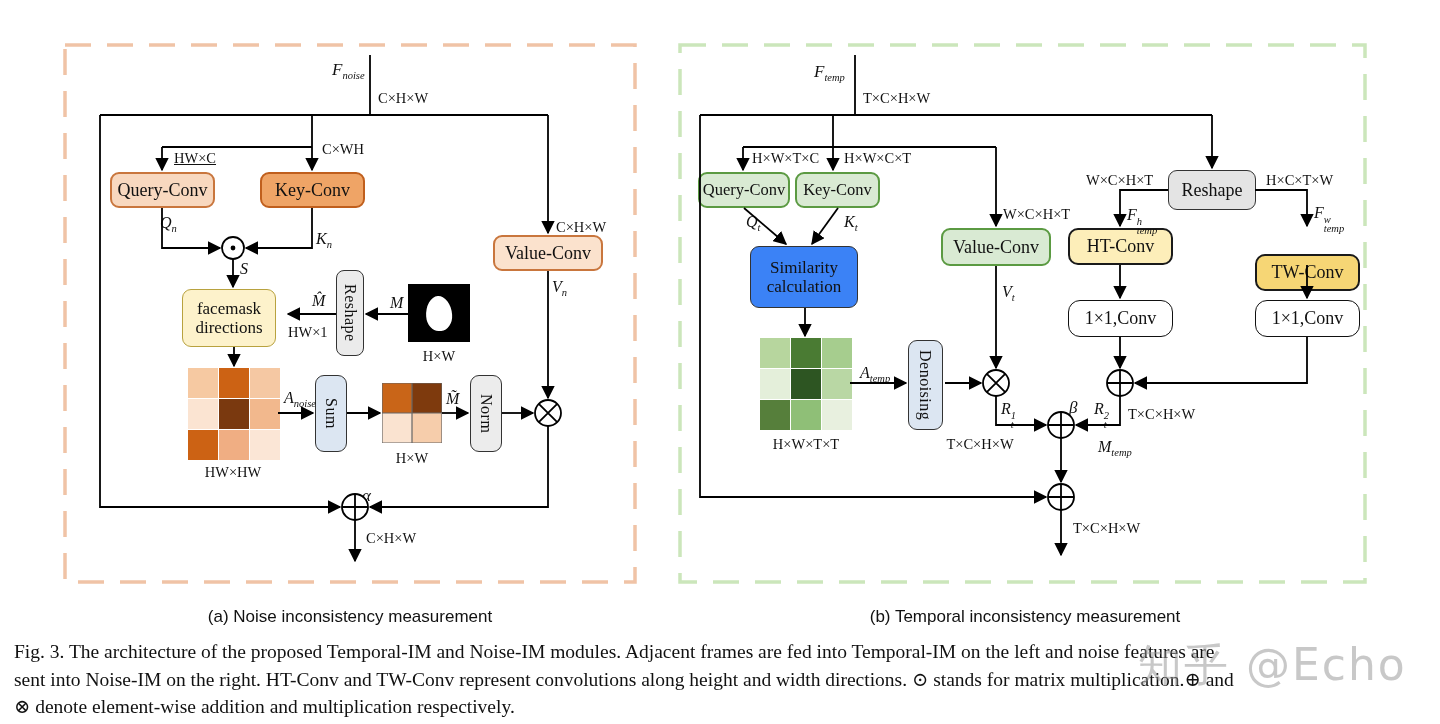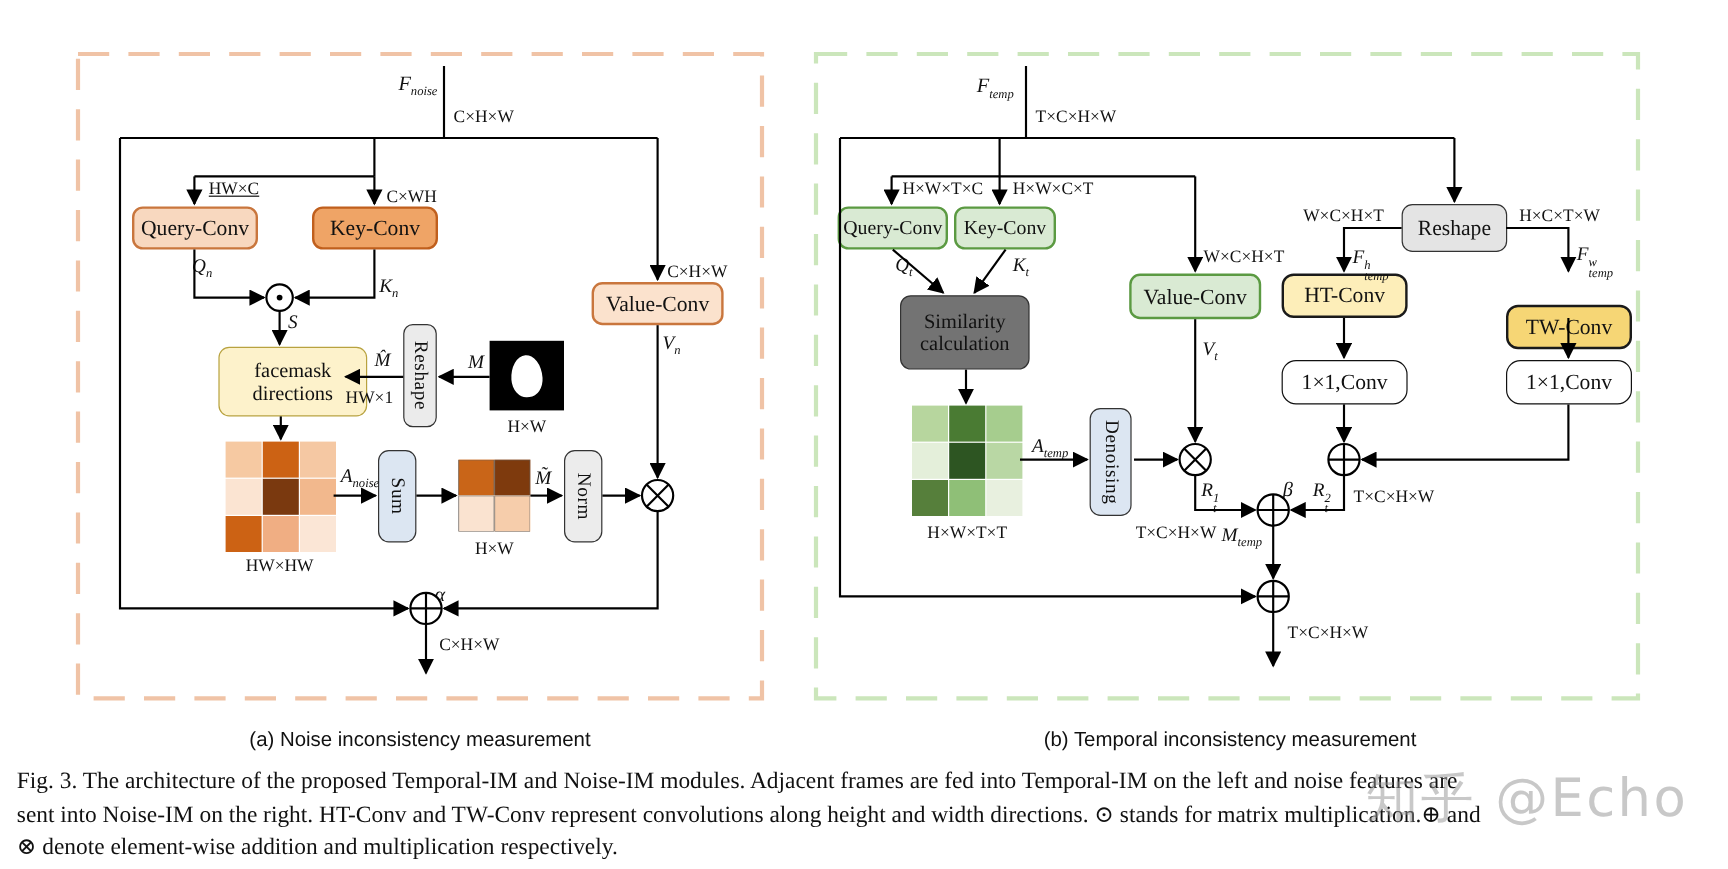--- a/index.html
+++ b/index.html
@@ -40,21 +40,21 @@
     </div>
 
   <div class="box" style="left:260px;top:172px;width:105px;height:36px;background:#efa466;border:2px solid #c05f1d;">
     <span>Key-Conv</span>
     </div>
 
   <div class="box" style="left:493px;top:235px;width:110px;height:36px;background:#fbe2cd;border:2px solid #c9763d;">
     <span>Value-Conv</span>
     </div>
 
-  <div class="box" style="left:182px;top:289px;width:124px;height:58px;background:#fdf2cb;border:1.6px solid #b8a23f;font-size:17px;flex-direction:column;">
+  <div class="box" style="left:182px;top:289px;width:94px;height:58px;background:#fdf2cb;border:1.6px solid #b8a23f;font-size:17px;flex-direction:column;">
     <span>facemask</span>
     <span>directions</span>
     </div>
 
   <div class="box vbox" style="left:336px;top:270px;width:28px;height:86px;background:#ebebeb;border-radius:8px;">
     <span>Reshape</span>
     </div>
 
   <div class="maskimg" style="left:408px;top:284px;width:62px;height:58px;">
     <div class="oval"></div>
@@ -84,21 +84,21 @@
       <div style="background: rgb(201, 101, 24);"></div>
       <div style="background: rgb(126, 58, 13);"></div>
       <div style="background: rgb(250, 227, 208);"></div>
       <div style="background: rgb(246, 205, 171);"></div>
     </div>
 
   <div class="math" style="left:332px;top:60px;font-size:17px;text-align:right;">
     <span>F</span><sub>noise</sub></div>
   <div class="dim" style="left:378px;top:90px;">C×H×W</div>
   <div class="dim" style="left:174px;top:150px;text-decoration:underline;">HW×C</div>
-  <div class="dim" style="left:322px;top:156px;font-family:Liberation Serif, serif;">C×WH</div>
+  <div class="dim" style="left:322px;top:141px;font-family:Liberation Serif, serif;">C×WH</div>
   <div class="math" style="left:160px;top:214px;">
     <span>Q</span><sub>n</sub></div>
   <div class="math" style="left:316px;top:214px;margin-top:16px;">
     <span>K</span><sub>n</sub></div>
   <div class="math" style="left:240px;top:260px;">
     <span>S</span></div>
   <div class="math" style="left:312px;top:292px;">
     <span>M̂</span></div>
   <div class="dim" style="left:288px;top:324px;">HW×1</div>
   <div class="math" style="left:390px;top:294px;">
@@ -118,21 +118,21 @@
   <div class="dim" style="left:366px;top:530px;">C×H×W</div>
 
   <div class="box" style="left:698px;top:172px;width:92px;height:36px;background:#d9ead3;border:2px solid #5b9a42;font-size:16.5px;">
     <span>Query-Conv</span>
     </div>
 
   <div class="box" style="left:795px;top:172px;width:85px;height:36px;background:#d9ead3;border:2px solid #5b9a42;font-size:16.5px;">
     <span>Key-Conv</span>
     </div>
 
-  <div class="box" style="left:750px;top:246px;width:108px;height:62px;background:#737373;font-size:17px;flex-direction:column;">
+  <div class="box" style="left:750px;top:246px;width:108px;height:62px;background:#3b82f6;font-size:17px;flex-direction:column;">
     <span>Similarity</span>
     <span>calculation</span>
     </div>
 
   <div class="box" style="left:941px;top:228px;width:110px;height:38px;background:#d9ead3;border:2px solid #5b9a42;">
     <span>Value-Conv</span>
     </div>
 
   <div class="box" style="left:1168px;top:170px;width:88px;height:40px;background:#e4e4e4;">
     <span>Reshape</span>
@@ -204,21 +204,21 @@
         <span>t</span>
       </span></div>
   <div class="math" style="left:1094px;top:400px;">
     <span>R</span><span class="stack">
         <span>2</span>
         <span>t</span>
       </span></div>
   <div class="dim" style="left:1128px;top:406px;">T×C×H×W</div>
   <div class="math" style="left:1069px;top:398px;font-size:17px;">
     <span>β</span></div>
-  <div class="math" style="left:1018px;top:438px;">
+  <div class="math" style="left:1098px;top:438px;">
     <span>M</span><sub>temp</sub></div>
   <div class="dim" style="left:1073px;top:520px;">T×C×H×W</div>
 
   <svg class="overlay" width="1440" height="724" viewBox="0 0 1440 724">
     <defs>
       <marker id="arr" viewBox="0 0 10 10" refX="9" refY="5" markerWidth="7.5" markerHeight="7.5" orient="auto-start-reverse">
         <path d="M0,0 L10,5 L0,10 z" fill="#000"></path>
       </marker>
     </defs>
 

